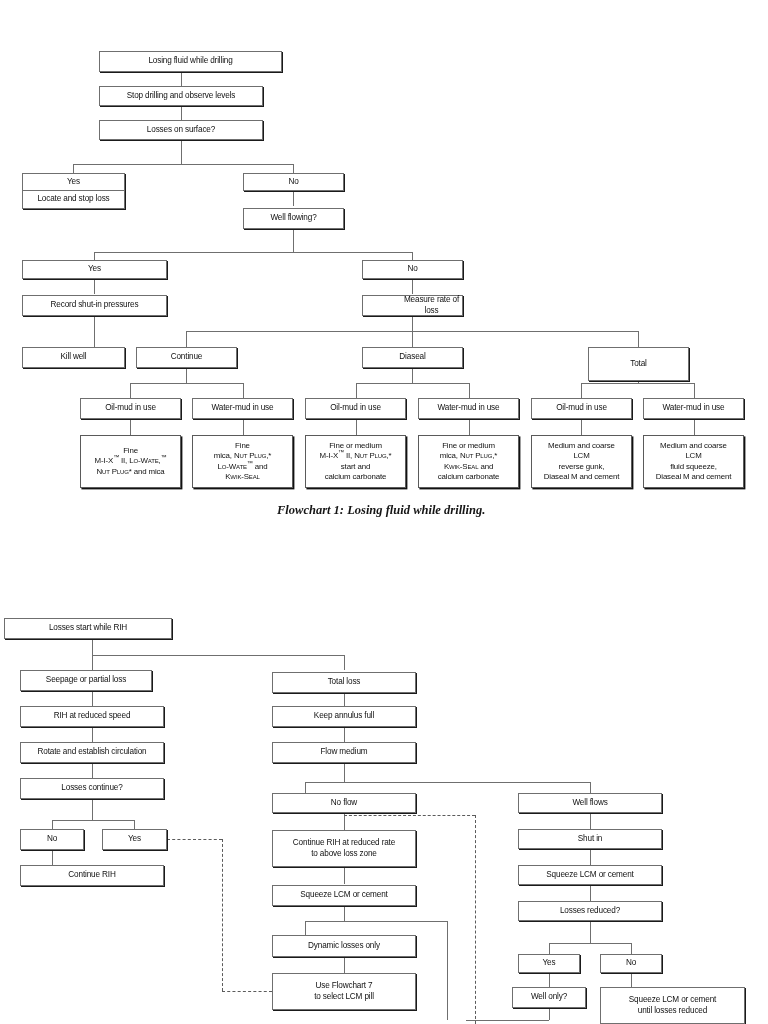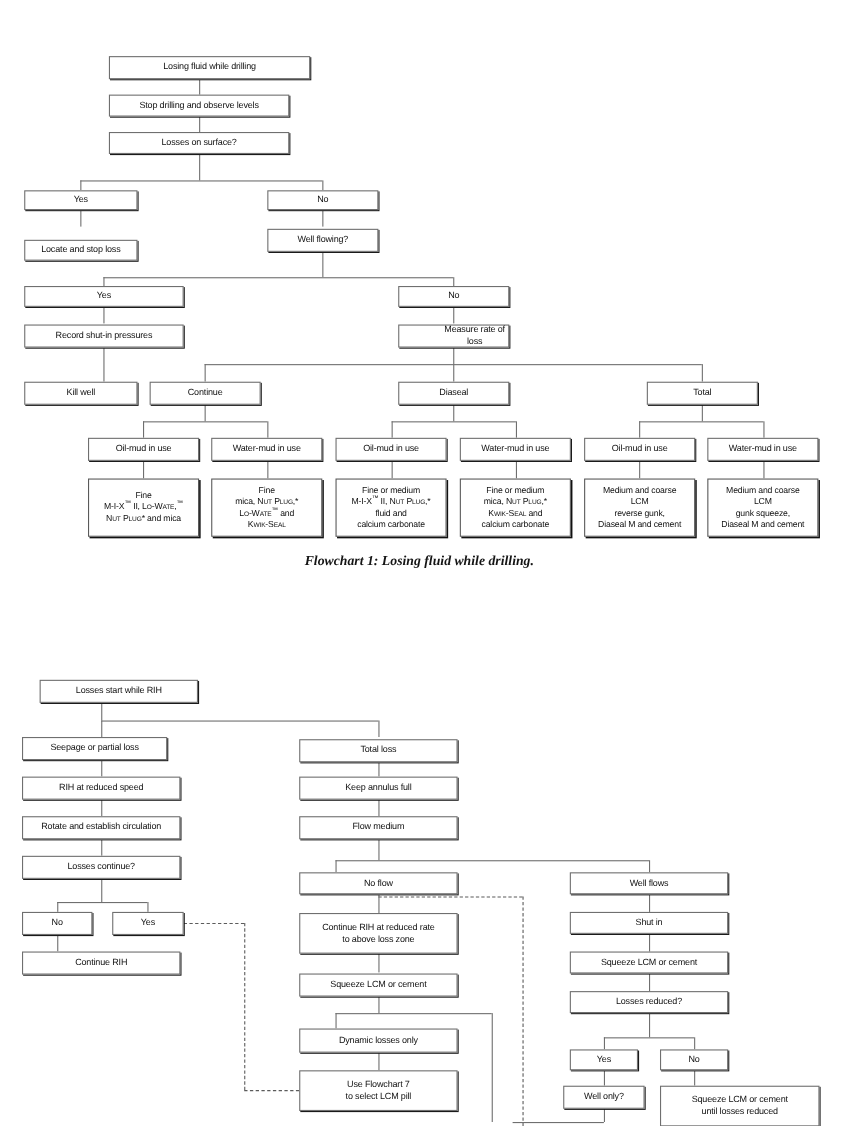--- a/index.html
+++ b/index.html
@@ -105,47 +105,47 @@
     <div class="ln v" style="left:581px;top:419px;height:16px;"></div>
     <div class="ln v" style="left:694px;top:419px;height:16px;"></div>
 
     <div class="node" style="left:99px;top:51px;width:183px;height:21px;">Losing fluid while drilling</div>
     <div class="node" style="left:99px;top:86px;width:164px;height:20px;">Stop drilling and observe levels</div>
     <div class="node" style="left:99px;top:120px;width:164px;height:20px;">Losses on surface?</div>
 
     <div class="node" style="left:22px;top:173px;width:103px;height:18px;">Yes</div>
     <div class="node" style="left:243px;top:173px;width:101px;height:18px;">No</div>
 
-    <div class="node" style="left:22px;top:218px;width:103px;height:19px;">Locate and stop loss</div>
+    <div class="node" style="left:22px;top:190px;width:103px;height:19px;">Locate and stop loss</div>
     <div class="node" style="left:243px;top:208px;width:101px;height:21px;">Well flowing?</div>
 
     <div class="node" style="left:22px;top:260px;width:145px;height:19px;">Yes</div>
     <div class="node" style="left:362px;top:260px;width:101px;height:19px;">No</div>
 
     <div class="node" style="left:22px;top:295px;width:145px;height:21px;">Record shut-in pressures</div>
     <div class="node" style="left:362px;top:295px;width:101px;height:21px;padding-left:40px;">Measure rate of loss</div>
 
     <div class="node" style="left:22px;top:347px;width:103px;height:21px;">Kill well</div>
     <div class="node" style="left:136px;top:347px;width:101px;height:21px;">Continue</div>
     <div class="node" style="left:362px;top:347px;width:101px;height:21px;">Diaseal</div>
-    <div class="node" style="left:588px;top:347px;width:101px;height:21px;">Total</div>
+    <div class="node" style="left:588px;top:347px;width:101px;height:34px;">Total</div>
 
     <div class="node" style="left:80px;top:398px;width:101px;height:21px;">Oil-mud in use</div>
     <div class="node" style="left:192px;top:398px;width:101px;height:21px;">Water-mud in use</div>
     <div class="node" style="left:305px;top:398px;width:101px;height:21px;">Oil-mud in use</div>
     <div class="node" style="left:418px;top:398px;width:101px;height:21px;">Water-mud in use</div>
     <div class="node" style="left:531px;top:398px;width:101px;height:21px;">Oil-mud in use</div>
     <div class="node" style="left:643px;top:398px;width:101px;height:21px;">Water-mud in use</div>
 
     <div class="node lcm" style="left:80px;top:435px;width:101px;height:53px;"><div><div>Fine</div><div><span class="sc">M-I-X</span><sup>™</sup> II, <span class="sc">Lo-Wate</span>,<sup>™</sup></div><div><span class="sc">Nut Plug</span>* and mica</div></div></div>
     <div class="node lcm" style="left:192px;top:435px;width:101px;height:53px;"><div><div>Fine</div><div>mica, <span class="sc">Nut Plug</span>,*</div><div><span class="sc">Lo-Wate</span><sup>™</sup> and</div><div><span class="sc">Kwik-Seal</span></div></div></div>
-    <div class="node lcm" style="left:305px;top:435px;width:101px;height:53px;"><div><div>Fine or medium</div><div><span class="sc">M-I-X</span><sup>™</sup> II, <span class="sc">Nut Plug</span>,*</div><div>fluid and</div><div>calcium carbonate</div></div></div>
+    <div class="node lcm" style="left:305px;top:435px;width:101px;height:53px;"><div><div>Fine or medium</div><div><span class="sc">M-I-X</span><sup>™</sup> II, <span class="sc">Nut Plug</span>,*</div><div>start and</div><div>calcium carbonate</div></div></div>
     <div class="node lcm" style="left:418px;top:435px;width:101px;height:53px;"><div><div>Fine or medium</div><div>mica, <span class="sc">Nut Plug</span>,*</div><div><span class="sc">Kwik-Seal</span> and</div><div>calcium carbonate</div></div></div>
     <div class="node lcm" style="left:531px;top:435px;width:101px;height:53px;"><div><div>Medium and coarse</div><div>LCM</div><div>reverse gunk,</div><div>Diaseal M and cement</div></div></div>
-    <div class="node lcm" style="left:643px;top:435px;width:101px;height:53px;"><div><div>Medium and coarse</div><div>LCM</div><div>gunk squeeze,</div><div>Diaseal M and cement</div></div></div>
+    <div class="node lcm" style="left:643px;top:435px;width:101px;height:53px;"><div><div>Medium and coarse</div><div>LCM</div><div>fluid squeeze,</div><div>Diaseal M and cement</div></div></div>
 
     <div class="caption" style="left:277px;top:503px;font-weight:bold;">Flowchart 1: Losing fluid while drilling.</div>
   </div>
 
   <div>
 
     <div class="ln v" style="left:92px;top:639px;height:16px;"></div>
     <div class="ln h" style="left:92px;top:655px;width:252px;"></div>
     <div class="ln v" style="left:92px;top:655px;height:15px;"></div>
     <div class="ln v" style="left:344px;top:655px;height:15px;"></div>
@@ -186,21 +186,21 @@
     <div class="ln v" style="left:549px;top:1008px;height:12px;"></div>
     <div class="ln h" style="left:466px;top:1020px;width:83px;"></div>
 
     <div class="dash-h" style="left:167px;top:839px;width:55px;"></div>
     <div class="dash-v" style="left:222px;top:839px;height:152px;"></div>
     <div class="dash-h" style="left:222px;top:991px;width:50px;"></div>
 
     <div class="dash-h" style="left:344px;top:815px;width:131px;"></div>
     <div class="dash-v" style="left:475px;top:815px;height:209px;"></div>
 
-    <div class="node" style="left:36px;top:618px;width:144px;height:21px;">Losses start while RIH</div>
+    <div class="node" style="left:4px;top:618px;width:168px;height:21px;">Losses start while RIH</div>
     <div class="node" style="left:20px;top:670px;width:132px;height:21px;">Seepage or partial loss</div>
     <div class="node" style="left:20px;top:706px;width:144px;height:21px;">RIH at reduced speed</div>
     <div class="node" style="left:20px;top:742px;width:144px;height:21px;">Rotate and establish circulation</div>
     <div class="node" style="left:20px;top:778px;width:144px;height:21px;">Losses continue?</div>
     <div class="node" style="left:20px;top:829px;width:64px;height:21px;">No</div>
     <div class="node" style="left:102px;top:829px;width:65px;height:21px;">Yes</div>
     <div class="node" style="left:20px;top:865px;width:144px;height:21px;">Continue RIH</div>
 
     <div class="node" style="left:272px;top:672px;width:144px;height:21px;">Total loss</div>
     <div class="node" style="left:272px;top:706px;width:144px;height:21px;">Keep annulus full</div>

